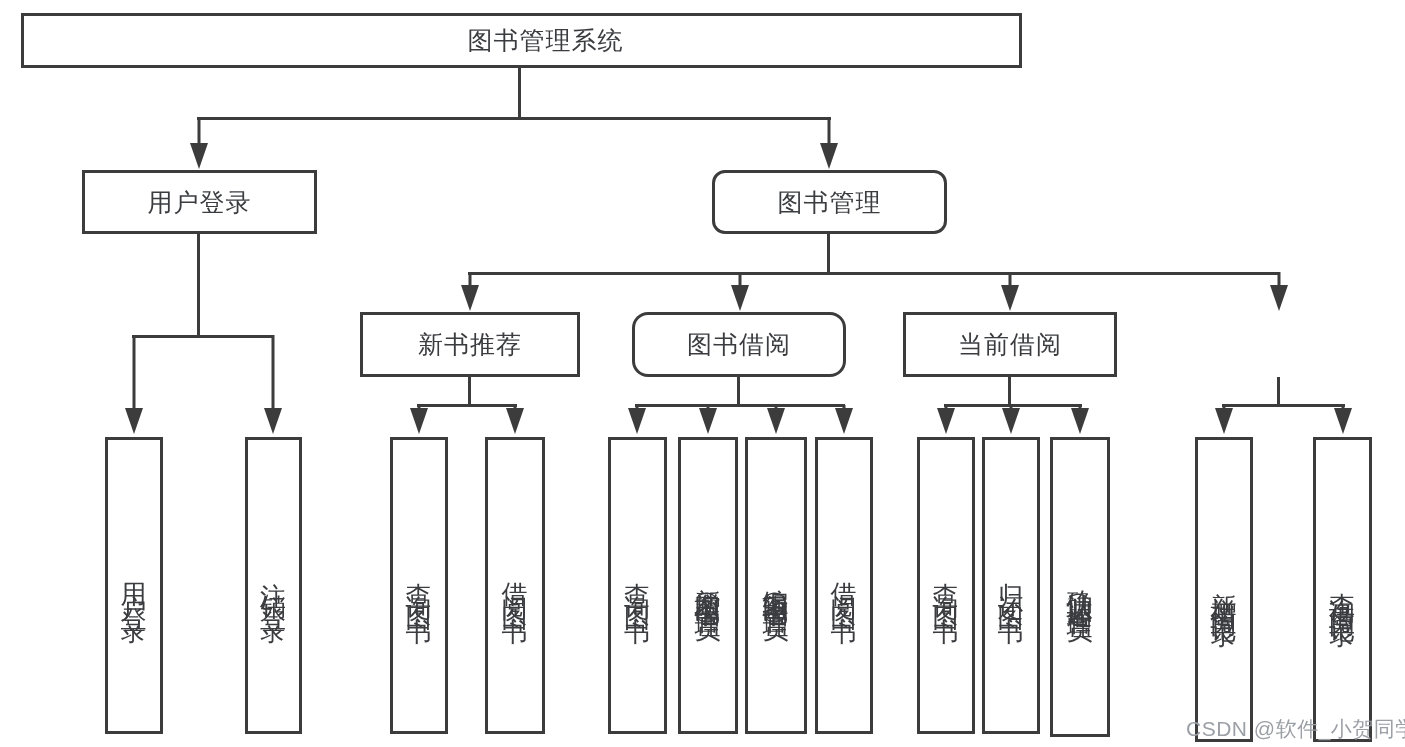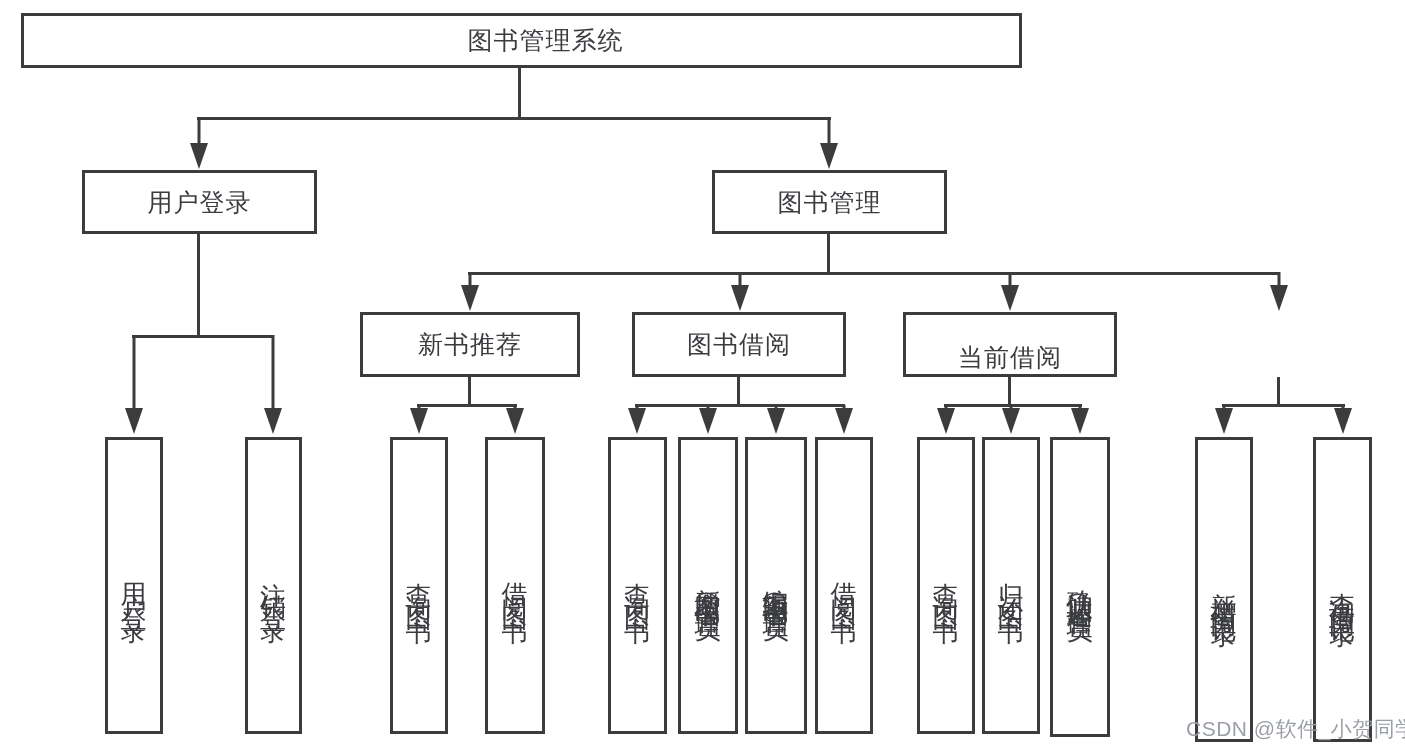--- a/index.html
+++ b/index.html
@@ -62,21 +62,21 @@
       <i class="head"></i>
     </div>
   <div class="arr" style="left:820px;top:117px;height:52px;">
       <i class="shaft"></i>
       <i class="head"></i>
     </div>
 
   <div class="node" style="left:82px;top:170px;width:235px;height:64px;">
     <span>用户登录</span>
   </div>
-  <div class="node" style="left:712px;top:170px;width:235px;height:64px;">
+  <div class="node" style="left:712px;top:170px;width:235px;height:64px;border-radius:13px;">
     <span>图书管理</span>
   </div>
 
   <div class="vline" style="left:197px;top:234px;height:102px;"></div>
   <div class="hline" style="left:132px;top:335px;width:142px;"></div>
   <div class="arr" style="left:125px;top:335px;height:99px;">
       <i class="shaft"></i>
       <i class="head"></i>
     </div>
   <div class="arr" style="left:264px;top:335px;height:99px;">
@@ -99,24 +99,24 @@
       <i class="head"></i>
     </div>
   <div class="arr" style="left:1270px;top:272px;height:39px;">
       <i class="shaft"></i>
       <i class="head"></i>
     </div>
 
   <div class="node" style="left:360px;top:312px;width:220px;height:65px;">
     <span>新书推荐</span>
   </div>
-  <div class="node" style="left:632px;top:312px;width:214px;height:65px;">
+  <div class="node" style="left:632px;top:312px;width:214px;height:65px;border-radius:16px;">
     <span>图书借阅</span>
   </div>
-  <div class="node" style="left:903px;top:312px;width:214px;height:65px;align-items:flex-end;">
+  <div class="node" style="left:903px;top:312px;width:214px;height:65px;">
     <span>当前借阅</span>
   </div>
 
   <div class="vline" style="left:468px;top:377px;height:29px;"></div>
   <div class="hline" style="left:417px;top:404px;width:100px;"></div>
   <div class="arr" style="left:410px;top:405px;height:29px;">
       <i class="shaft"></i>
       <i class="head"></i>
     </div>
   <div class="arr" style="left:506px;top:405px;height:29px;">

